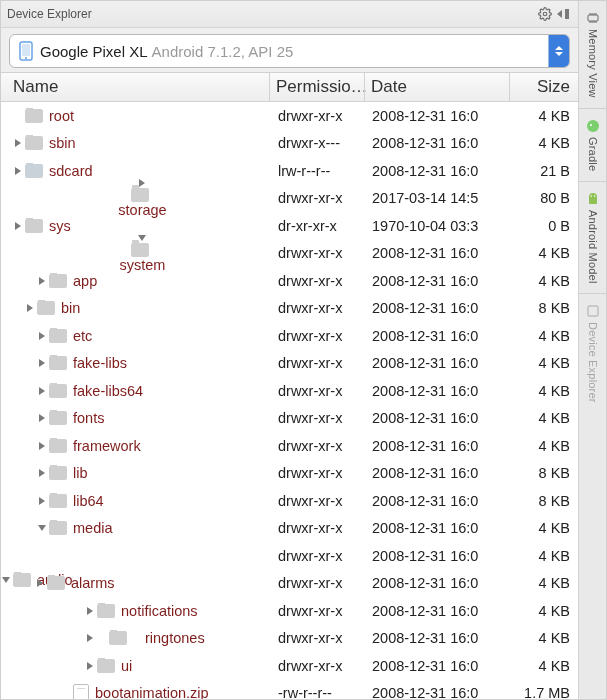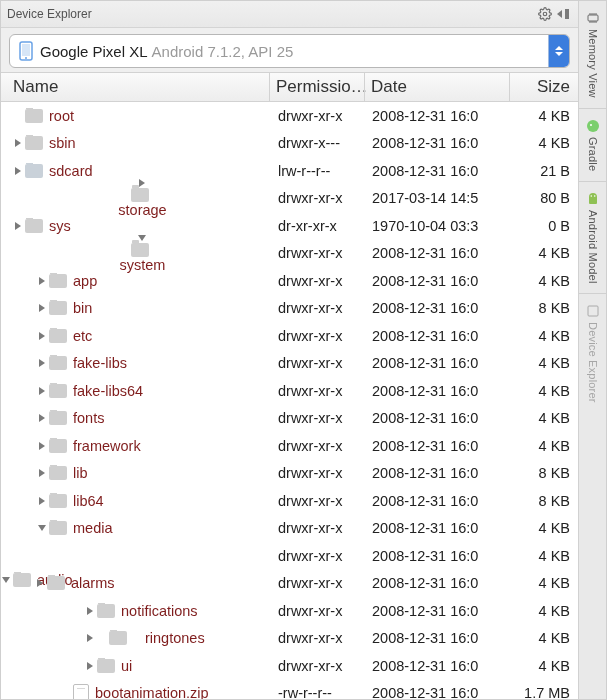--- a/index.html
+++ b/index.html
@@ -180,21 +180,21 @@
               </svg>
             </span>
             <span class="folder-icon"></span>
             <span class="label">app</span>
           </div>
           <div class="cell-perm">drwxr-xr-x</div>
           <div class="cell-date">2008-12-31 16:0</div>
           <div class="cell-size">4 KB</div>
         </div>
         <div class="row">
-          <div class="cell-name" style="padding-left: 36px;">
+          <div class="cell-name" style="padding-left: 24px;">
             <span class="arrow">
               <svg width="10" height="10" viewBox="0 0 10 10">
                 <path d="M2 1 L8 5 L2 9 Z" fill="#7a7a7a"></path>
               </svg>
             </span>
             <span class="folder-icon"></span>
             <span class="label">bin</span>
           </div>
           <div class="cell-perm">drwxr-xr-x</div>
           <div class="cell-date">2008-12-31 16:0</div>

